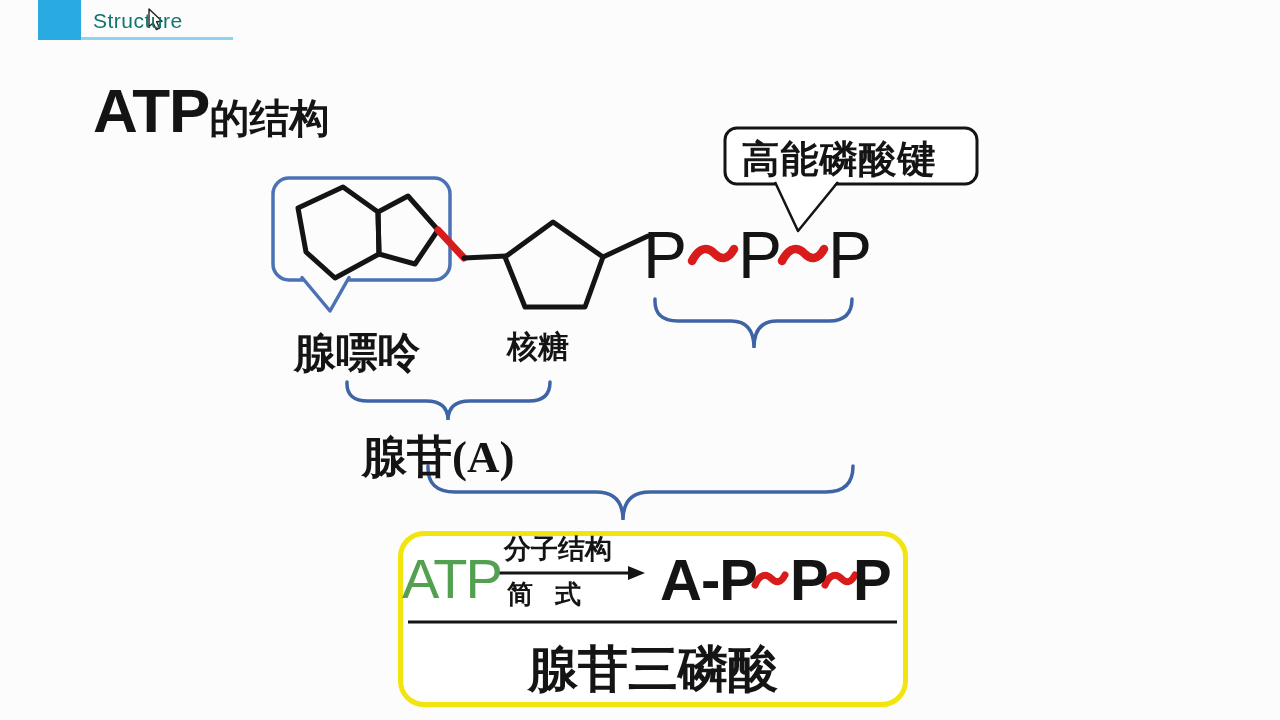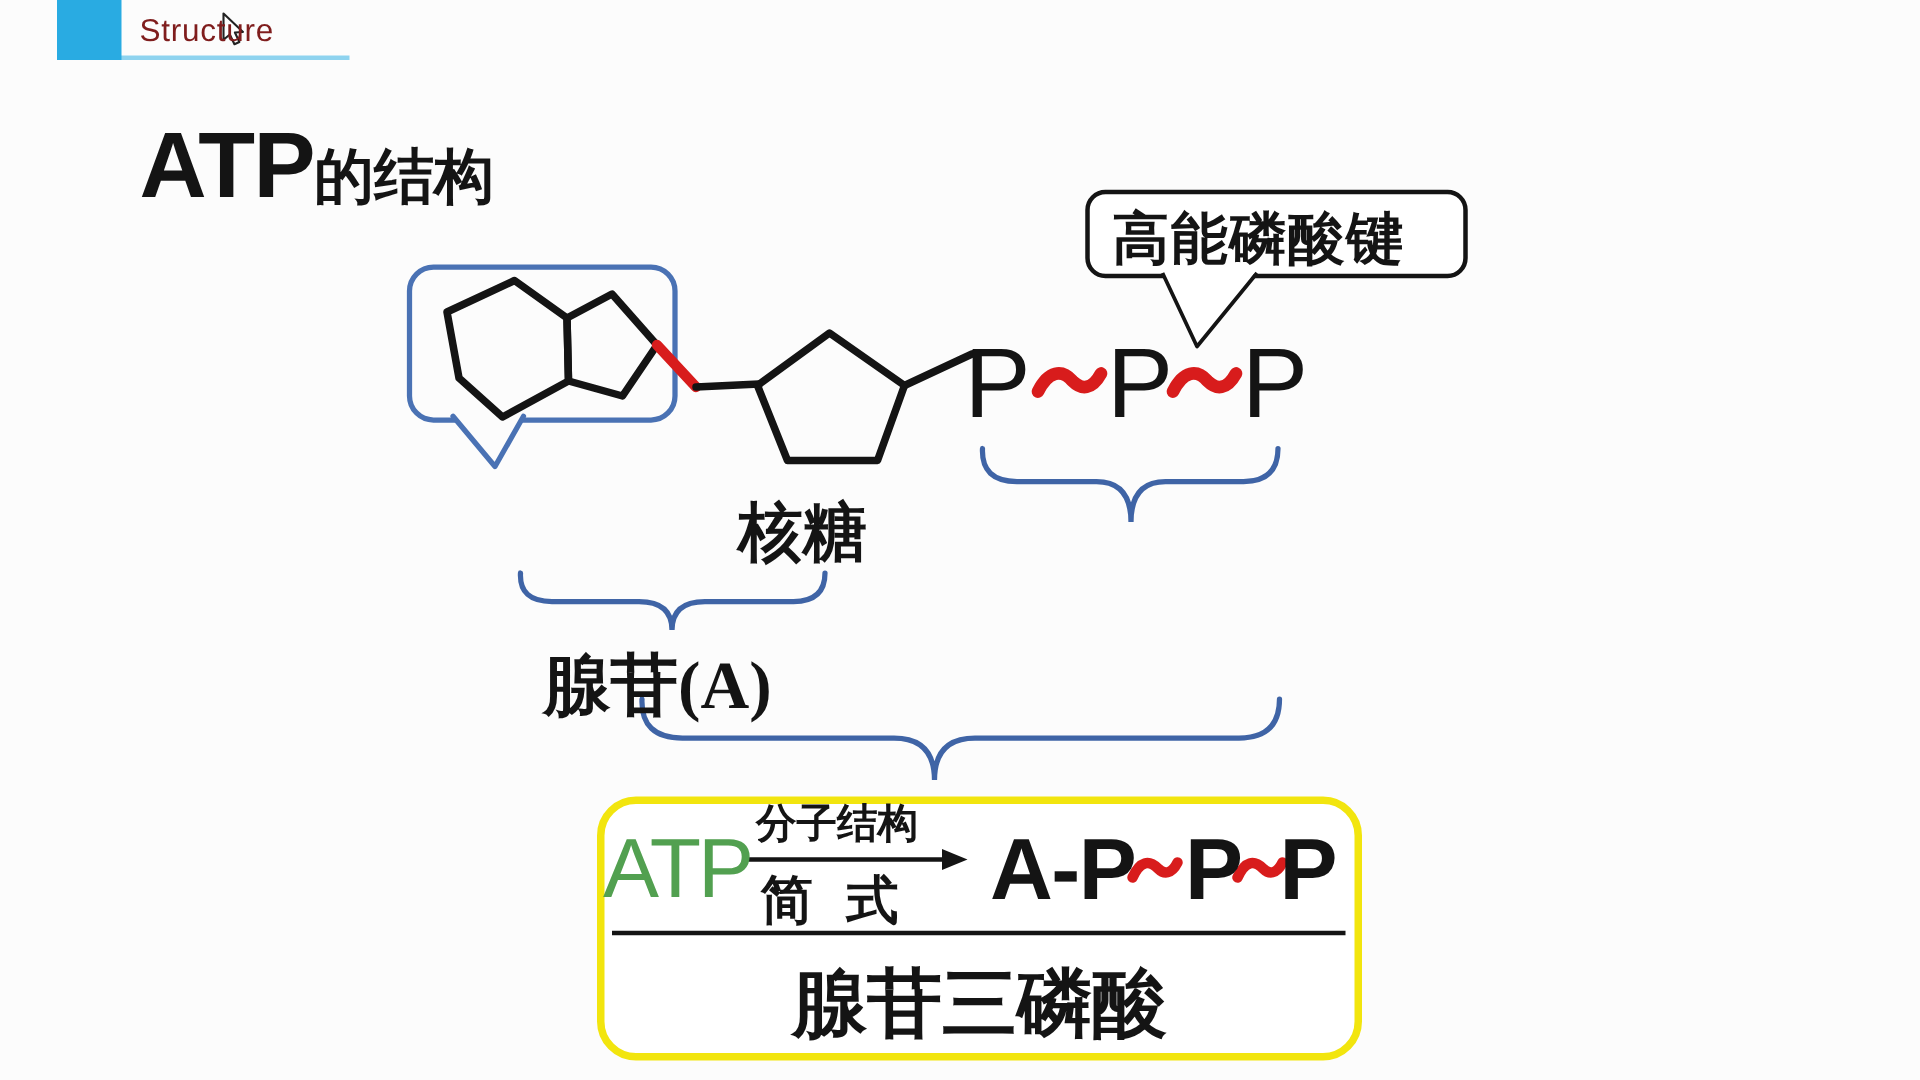--- a/index.html
+++ b/index.html
@@ -3,36 +3,36 @@
 <meta charset="utf-8">
 <style>
   html,body{margin:0;padding:0;background:#e8e8e8;}
   .stage{
     position:relative;width:1280px;height:720px;background:#fcfcfc;
     overflow:hidden;font-family:"Liberation Sans","DejaVu Sans",sans-serif;color:#141414;
   }
   .abs{position:absolute;}
   .tab-square{left:38px;top:0;width:43px;height:40px;background:#29abe2;z-index:4;}
   .tab-underline{left:55px;top:37px;width:178px;height:3px;background:#8ed3ef;z-index:3;}
-  .tab-label{left:93px;top:9px;font-size:21px;font-weight:500;color:#7f1d1d;letter-spacing:.5px;z-index:4;}
+  .tab-label{left:93px;top:9px;font-size:21px;font-weight:500;color:#0f766e;letter-spacing:.5px;z-index:4;}
   .title{left:93px;top:75px;display:flex;align-items:baseline;z-index:3;}
   .title .en{font-size:62px;font-weight:900;letter-spacing:-1px;}
   .title .zh{font-size:40px;font-weight:700;}
   .callout-label{left:725px;top:134px;width:228px;text-align:center;font-size:38px;font-weight:700;letter-spacing:1px;z-index:3;}
   .p-letter{top:222px;font-size:66px;font-weight:500;line-height:1;z-index:3;}
   .cjk-label{font-weight:700;z-index:3;}
   .adenine-label{left:294px;top:325px;font-size:42px;}
-  .ribose-label{left:492px;top:326px;font-size:43px;}
+  .ribose-label{left:507px;top:326px;font-size:31px;}
   .phosphate-label{left:636px;top:356px;font-size:44px;}
   .adenosine-label{left:362px;top:427px;font-size:45px;font-family:Liberation Serif, serif;}
   .formula-box{left:398px;top:531px;width:510px;height:176px;box-sizing:border-box;
     background:#ffffff;border:5px solid #f2e50e;border-radius:26px;z-index:1;}
   .atp-label{left:402px;top:551px;font-size:56px;font-weight:400;letter-spacing:-2px;color:#52a050;line-height:1;z-index:3;}
   .arrow-top{left:496px;top:531px;width:124px;text-align:center;font-size:27px;font-weight:700;z-index:3;}
-  .arrow-bottom{left:507px;top:577px;font-size:35px;font-weight:700;letter-spacing:22px;z-index:3;}
+  .arrow-bottom{left:507px;top:577px;font-size:26px;font-weight:700;letter-spacing:22px;z-index:3;}
   .formula-part{top:551px;font-size:58px;font-weight:800;letter-spacing:-1px;line-height:1;z-index:3;}
   .name-label{left:398px;top:636px;width:510px;text-align:center;font-size:50px;font-weight:900;
     font-family:"Liberation Serif","DejaVu Serif",serif;z-index:3;}
   .overlay{left:0;top:0;z-index:2;pointer-events:none;}
 </style>
 </head>
 <body>
 
 <div class="stage">
 
@@ -93,20 +93,21 @@
       <path d="M0,0 L0,17.5 L4.2,14 L7.3,20.5 L10.6,19 L7.6,12.7 L13,12.3 Z" fill="#ffffff" stroke="#222222" stroke-width="1.4" stroke-linejoin="round"></path>
     </g>
   </svg>
 
   <div class="abs callout-label">高能磷酸键</div>
 
   <span class="abs p-letter" style="left:643px;">P</span>
   <span class="abs p-letter" style="left:738px;">P</span>
   <span class="abs p-letter" style="left:828px;">P</span>
 
+  <div class="abs cjk-label adenine-label">腺嘌呤</div>
   <div class="abs cjk-label ribose-label">核糖</div>
   <div class="abs cjk-label adenosine-label">腺苷(A)</div>
 
   <div class="abs atp-label">ATP</div>
   <div class="abs arrow-top">分子结构</div>
   <div class="abs arrow-bottom">简式</div>
   <span class="abs formula-part" style="left:660px;">A-P</span>
   <span class="abs formula-part" style="left:790px;">P</span>
   <span class="abs formula-part" style="left:853px;">P</span>
   <div class="abs name-label">腺苷三磷酸</div>

